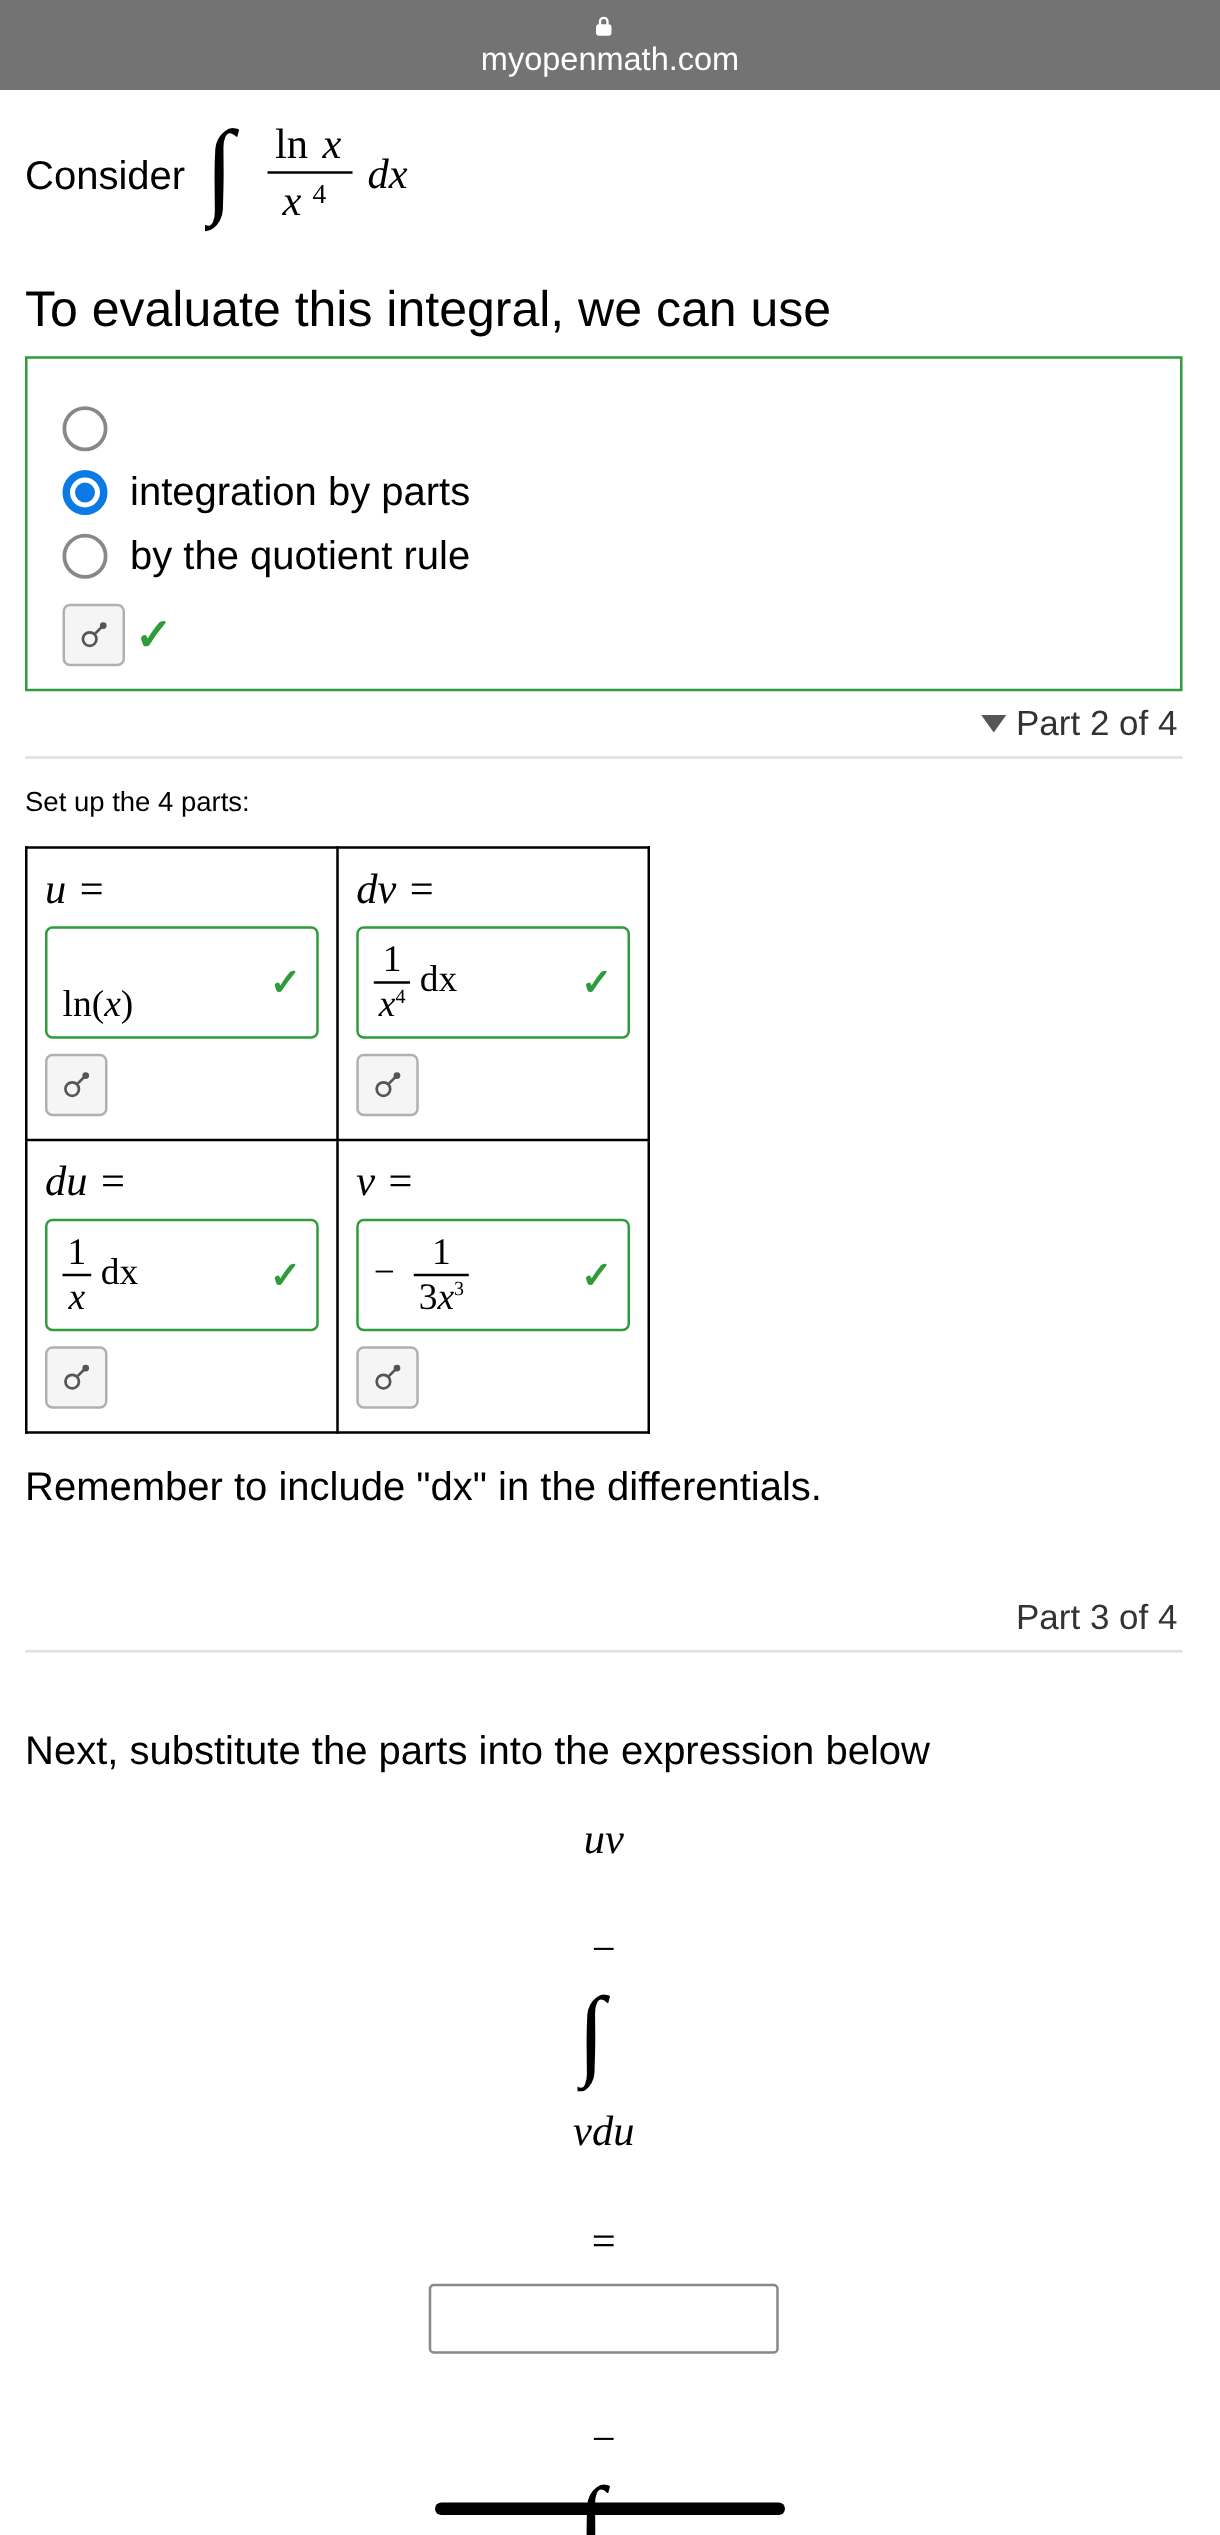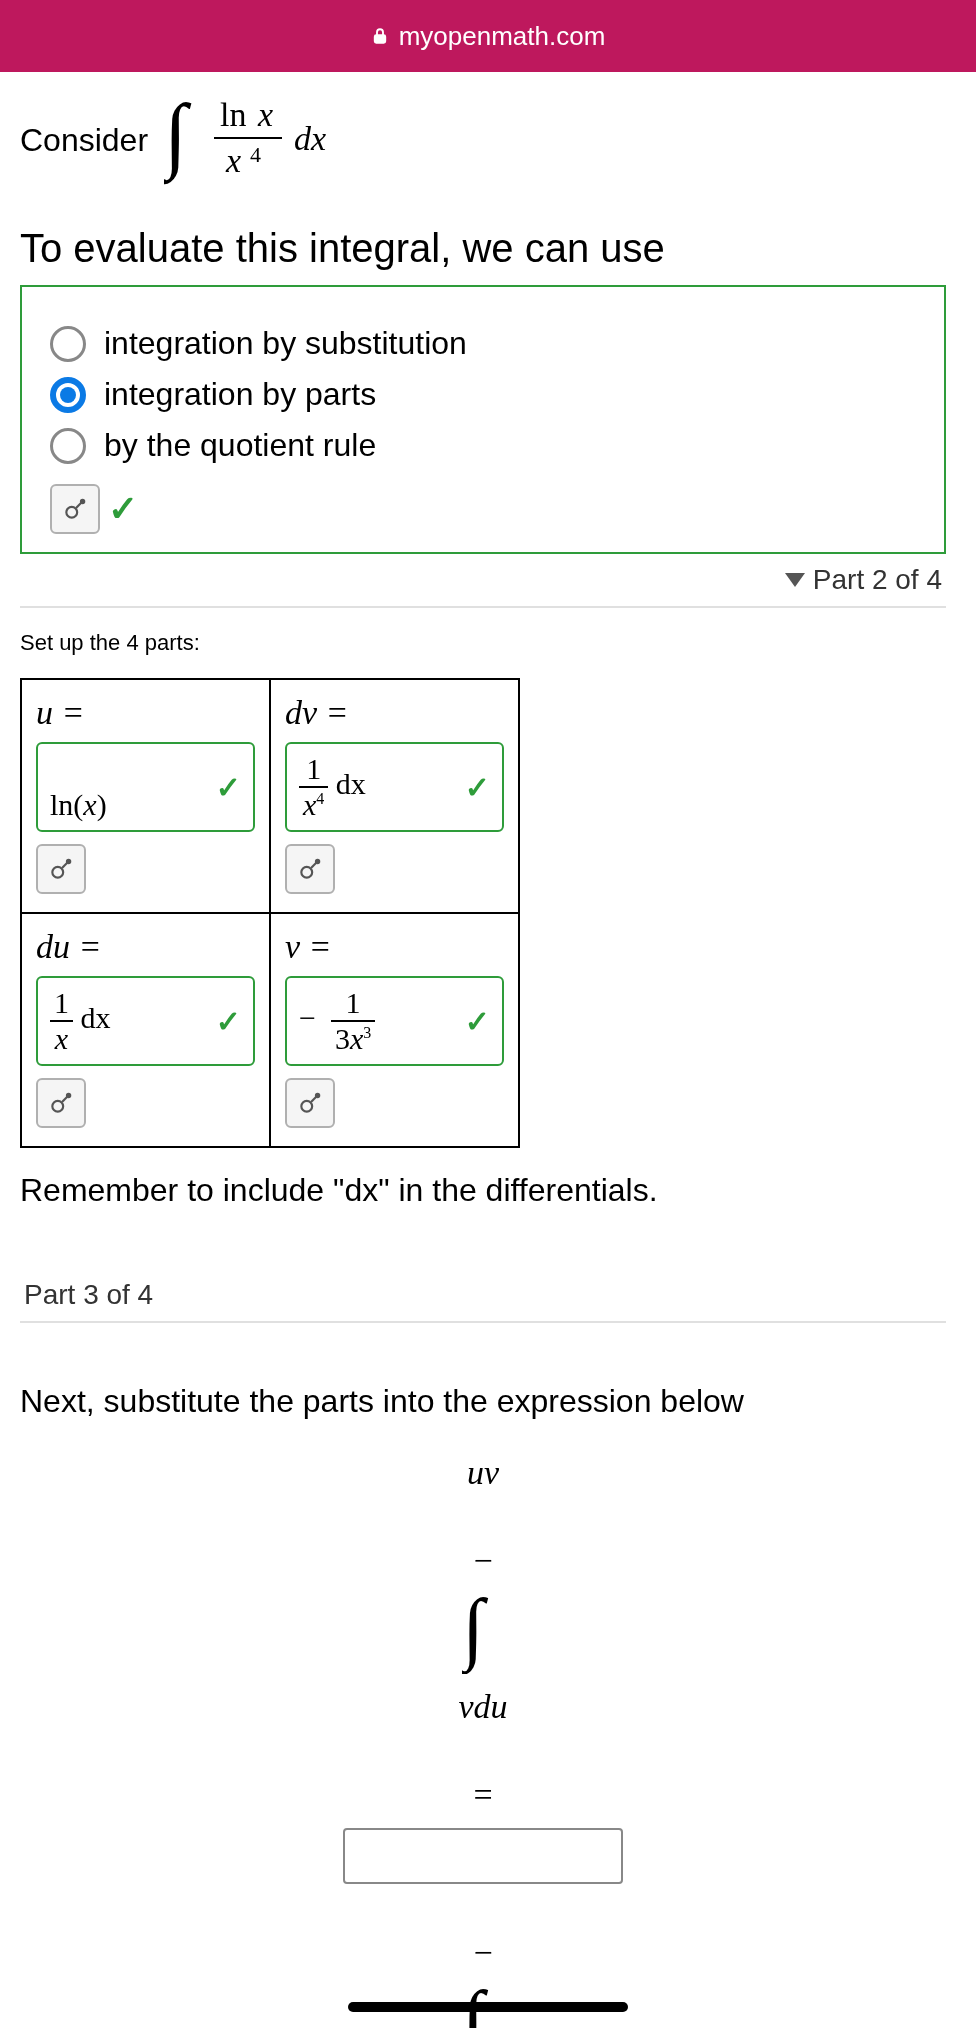--- a/index.html
+++ b/index.html
@@ -6,27 +6,28 @@
   body {
     font-family: -apple-system, BlinkMacSystemFont, "Segoe UI", Arial, sans-serif;
     background: #ffffff;
     width: 976px;
     height: 2028px;
     overflow: hidden;
     font-size: 30px;
     color: #000;
   }
   .topbar {
-    background: #be185d;
+    background: #737373;
     height: 72px;
     display: flex;
     align-items: center;
     justify-content: center;
     color: #fff;
     font-size: 26px;
+    flex-direction: column;
   }
   .lock-icon {
     width: 18px;
     height: 22px;
     margin-right: 10px;
   }
   .content {
     padding: 18px 30px 0 20px;
   }
   .consider-row {
@@ -131,20 +132,21 @@
     justify-content: space-between;
     margin-bottom: 12px;
     min-height: 62px;
     font-family: "Times New Roman", serif;
     font-size: 30px;
   }
   .answer-field .check { color: #2e9c3a; font-size: 30px; font-weight: bold; }
   .remember { font-size: 32px; margin-top: 24px; margin-bottom: 60px; }
   .part3-row {
     display: flex;
+    justify-content: flex-end;
     font-size: 28px;
     color: #333;
     padding: 10px 4px;
     border-bottom: 2px solid #e0e0e0;
     margin-bottom: 60px;
   }
   .next-text { font-size: 32px; margin-bottom: 34px; }
   .expr-row {
     display: flex;
     align-items: center;
@@ -202,21 +204,20 @@
       <text x="86" y="72" font-family="Times New Roman" font-size="22">4</text>
       <text x="130" y="60" font-family="Times New Roman" font-size="34" font-style="italic">dx</text>
     </svg>
   </div>
 
   <div class="instruction">To evaluate this integral, we can use</div>
 
   <div class="radio-box">
     <div class="radio-row">
       <div class="radio-empty"></div>
-      <span>integration by substitution</span>
     </div>
     <div class="radio-row">
       <div class="radio-selected"></div>
       <span>integration by parts</span>
     </div>
     <div class="radio-row">
       <div class="radio-empty"></div>
       <span>by the quotient rule</span>
     </div>
     <div class="feedback-row">

